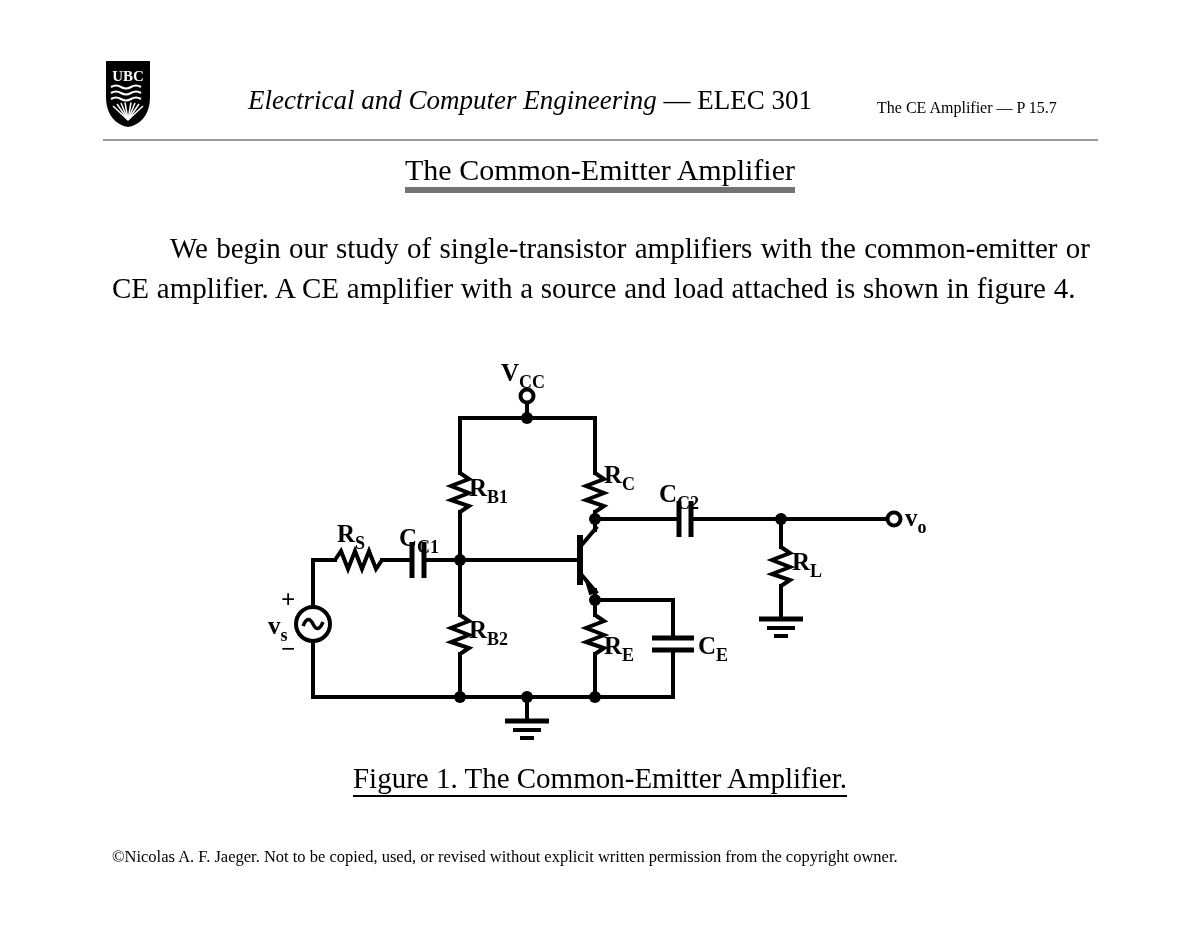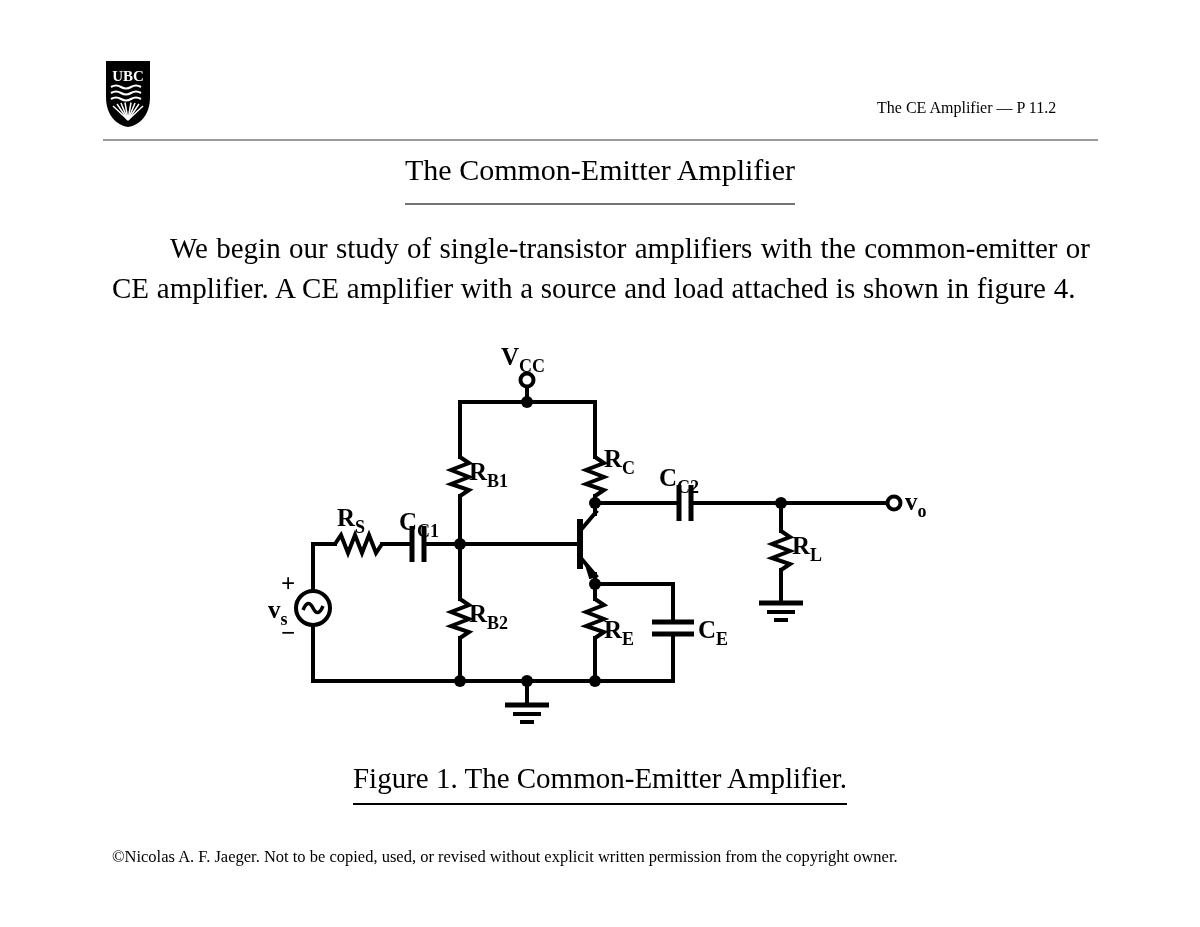--- a/index.html
+++ b/index.html
@@ -57,58 +57,58 @@
 
   
   #slide-title {
     position: absolute;
     left: 0; top: 153px;
     width: 1200px;
     text-align: center;
     font-size: 30px;
   }
   #slide-title span {
-    border-bottom: 2px solid #737373;
-    padding-bottom: 17px;
+    border-bottom: 6px solid #737373;
+    padding-bottom: 1px;
   }
 
   
   #body-text {
     position: absolute;
     left: 112px; top: 228px;
     width: 978px;
     font-size: 29px;
     line-height: 40px;
     text-align: justify;
     text-indent: 58px;
     word-spacing: 0.5px;
   }
 
   
   #circuit-wrap {
     position: absolute;
-    left: 0; top: 334px;
+    left: 0; top: 350px;
     width: 1200px;
     height: 410px;
   }
   #circuit-svg {
     display: block;
   }
 
   
   #figure-caption {
     position: absolute;
     left: 0; top: 762px;
     width: 1200px;
     text-align: center;
     font-size: 29px;
   }
   #figure-caption span {
     border-bottom: 2px solid #000;
-    padding-bottom: 9px;
+    padding-bottom: 1px;
   }
 
   
   #footer-copyright {
     position: absolute;
     left: 112px; top: 847px;
     width: 990px;
     font-size: 16.5px;
     white-space: nowrap;
   }
@@ -138,22 +138,26 @@
       <line x1="24" y1="61" x2="13" y2="45"></line>
       <line x1="24" y1="61" x2="17" y2="44"></line>
       <line x1="24" y1="61" x2="21" y2="43.5"></line>
       <line x1="24" y1="61" x2="27" y2="43.5"></line>
       <line x1="24" y1="61" x2="31" y2="44"></line>
       <line x1="24" y1="61" x2="35" y2="45"></line>
       <line x1="24" y1="61" x2="39" y2="47"></line>
     </g>
   </svg>
 
-
-  <div id="header-topic">The CE Amplifier — P 11.2</div>
+  <div id="header-course">
+    <span class="ital">Electrical and Computer Engineering</span>
+    <span class="upright">— ELEC 301</span>
+  </div>
+
+  <div id="header-topic">The CE Amplifier — P 15.7</div>
 
   <div id="header-rule"></div>
 </div>
 
 <div id="slide-title">
   <span>The Common-Emitter Amplifier</span>
 </div>
 
 <div id="body-text">We begin our study of single-transistor amplifiers with the common-emitter or CE amplifier.  A CE amplifier with a source and load attached is shown in figure 4.</div>
 

